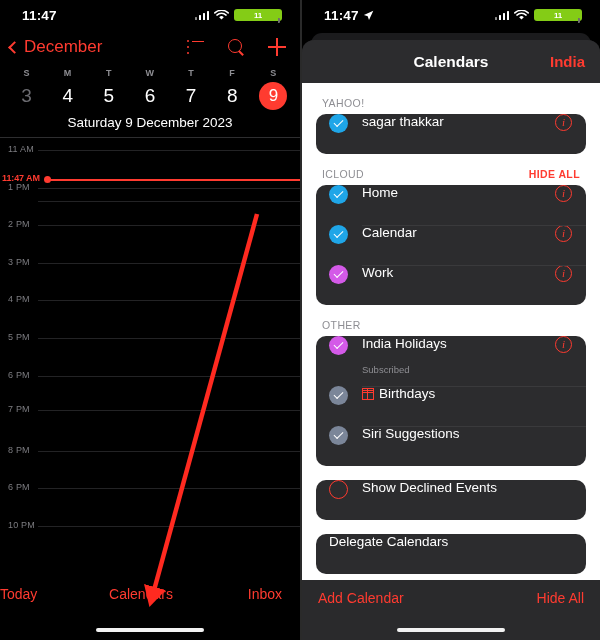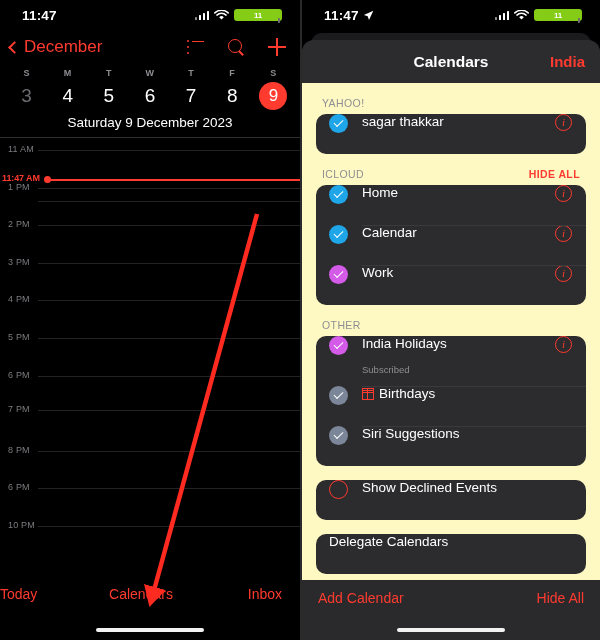--- a/index.html
+++ b/index.html
@@ -83,21 +83,21 @@
   
   .backsheet { position:absolute; left:9px; right:9px; top:33px; height:40px;
                background:#1b1b1d; border-radius:11px 11px 0 0; }
   .sheet { position:absolute; left:0; right:0; top:40px; bottom:0; background:#1c1c1e;
            border-radius:12px 12px 0 0; overflow:hidden; }
   .sheethdr { height:43px; display:flex; align-items:center; justify-content:center;
               position:relative; background:#2c2c2e; }
   .sheethdr .ttl { font-size:15.5px; font-weight:bold; color:#fff; }
   .sheethdr .done { position:absolute; right:15px; font-size:15px; font-weight:bold; color:#ff3b30; }
 
-  .sheetbody { position:absolute; left:0; right:0; top:43px; bottom:0; overflow:hidden; background:#fef9c3; }
+  .sheetbody { position:absolute; left:0; right:0; top:43px; bottom:0; overflow:hidden; background:#ffffff; }
   .seclabel { display:flex; align-items:center; justify-content:space-between;
               padding:14px 20px 5px; }
   .seclabel .t { font-size:10.5px; color:#8e8e93; letter-spacing:.4px; }
   .seclabel .a { font-size:10.5px; color:#ff3b30; font-weight:bold; letter-spacing:.4px; }
   .card { margin:0 14px; background:#2c2c2e; border-radius:10px; overflow:hidden; }
   .row { display:flex; align-items:flex-start; padding:0 14px 0 13px; min-height:40px; position:relative; }
   .row + .row:before { content:""; position:absolute; left:46px; right:0; top:0; height:1px; background:#3a3a3c; }
   .cb { width:19px; height:19px; border-radius:50%; flex:0 0 19px; margin-right:14px;
         display:flex; align-items:center; justify-content:center; }
   .cb .tick { width:9px; height:5px; border-left:1.8px solid #fff; border-bottom:1.8px solid #fff;

